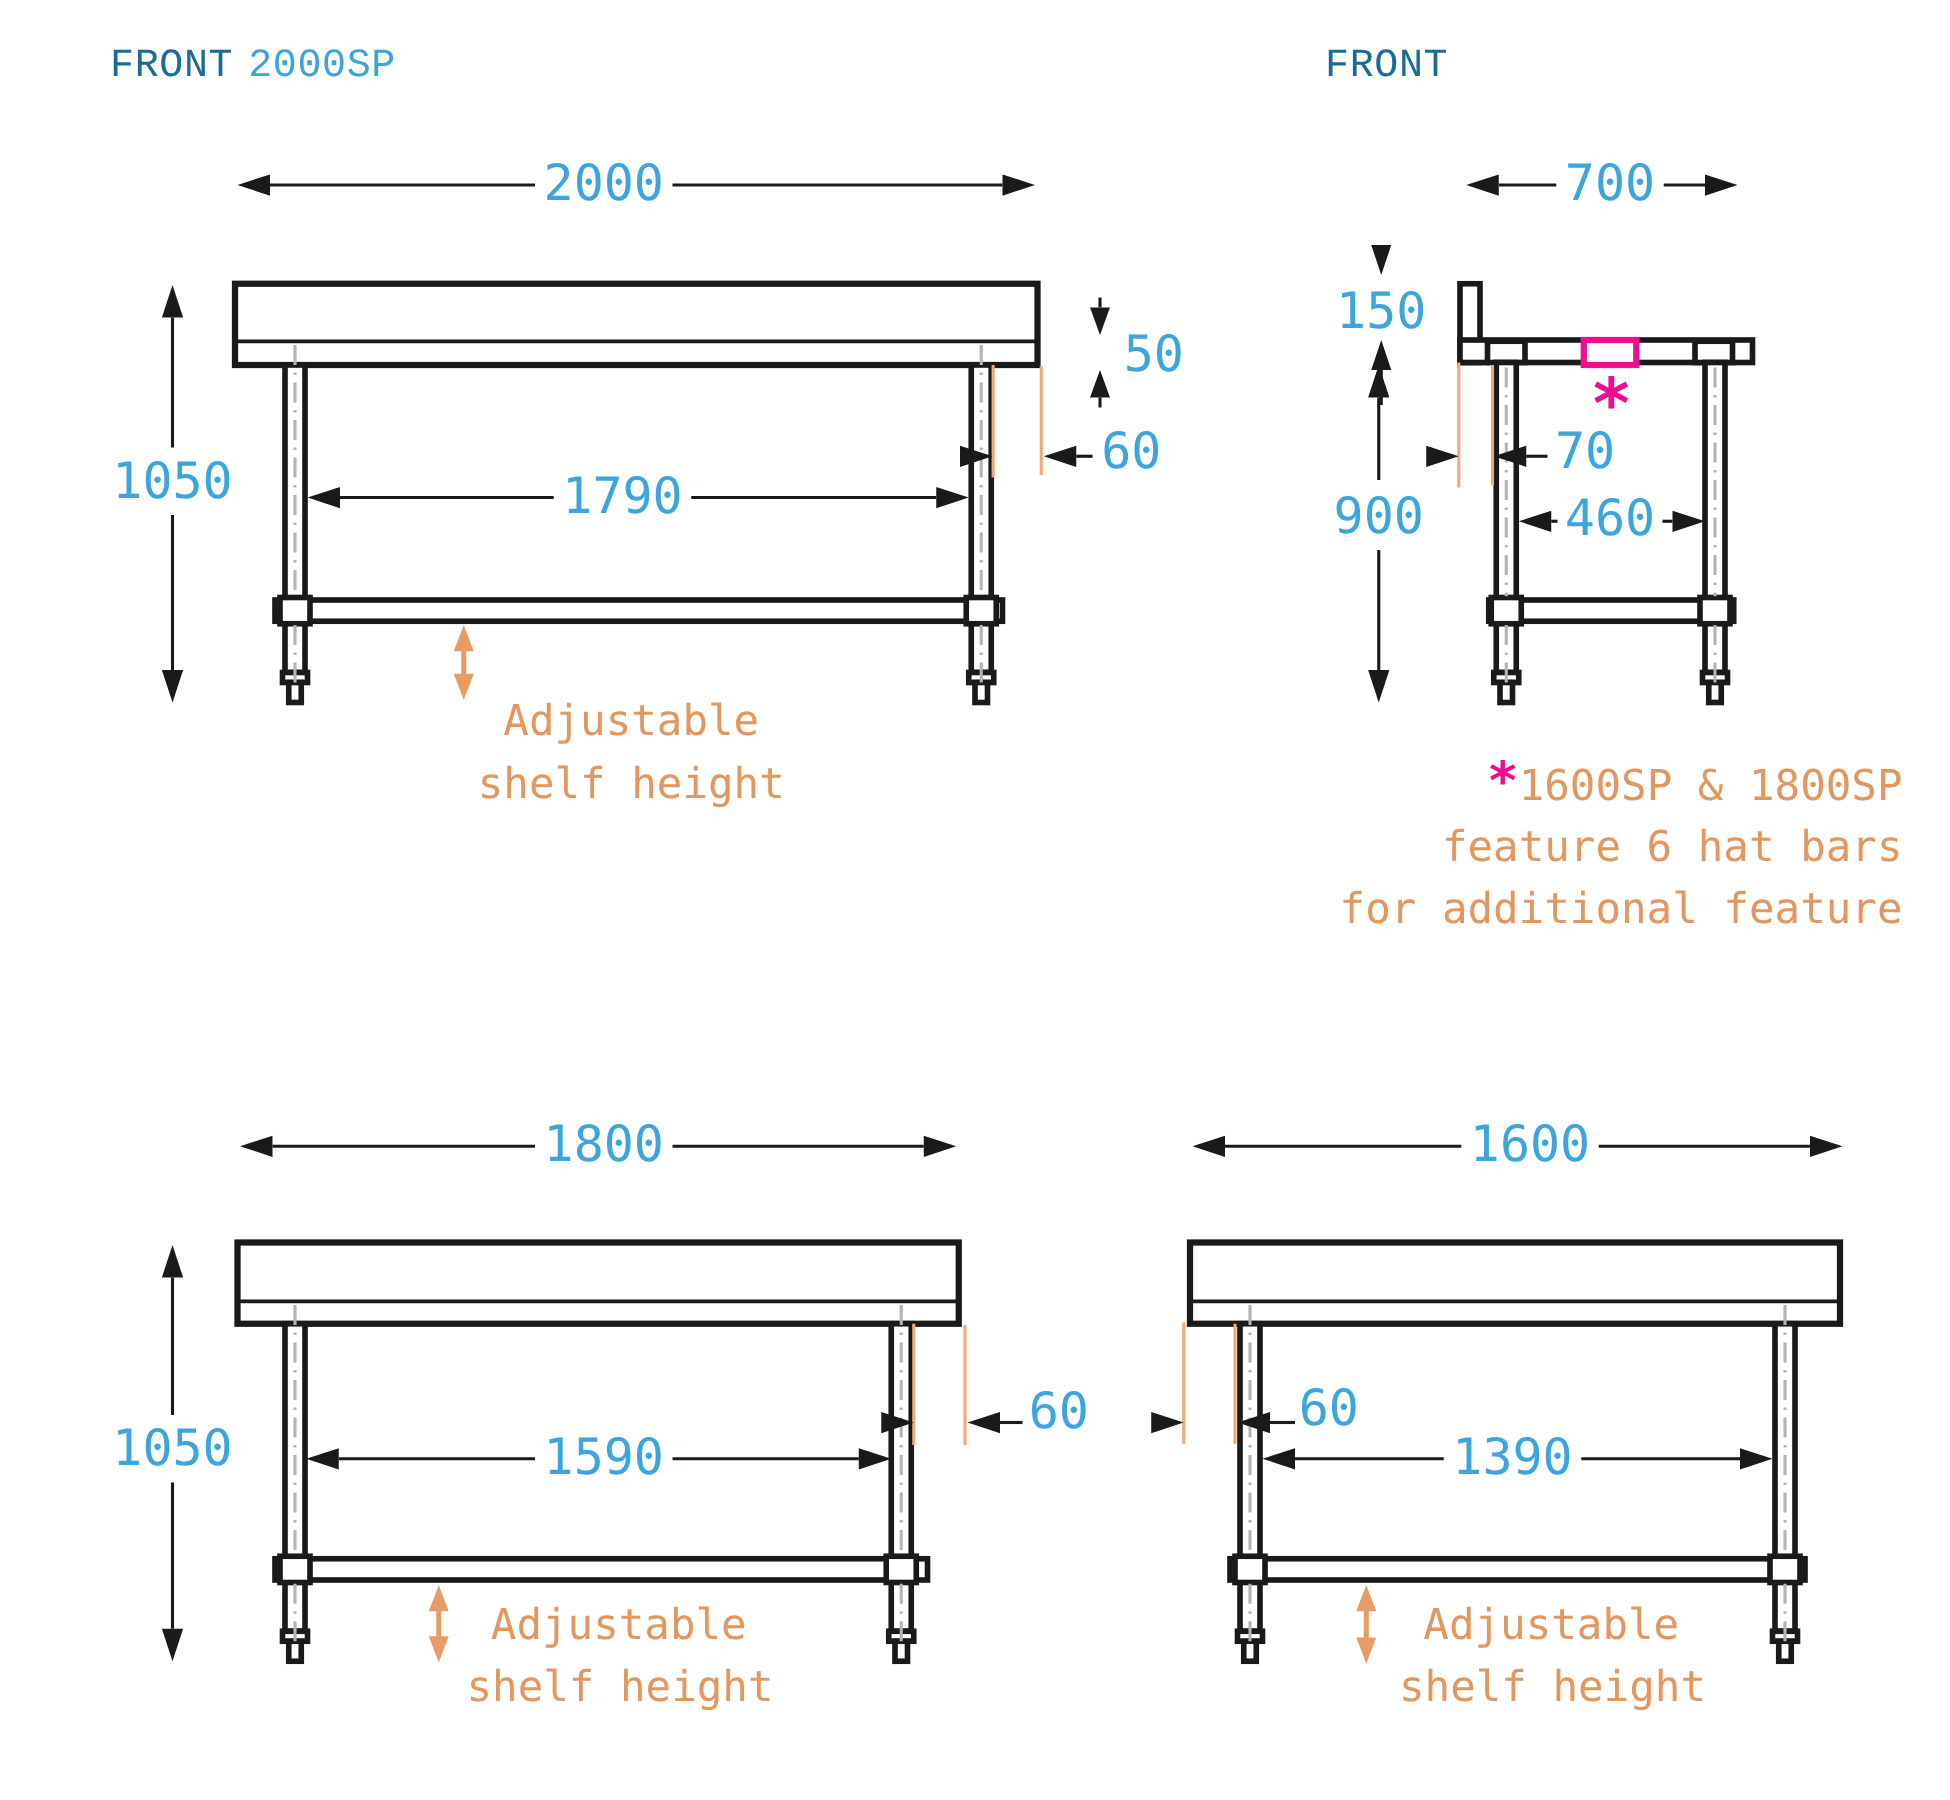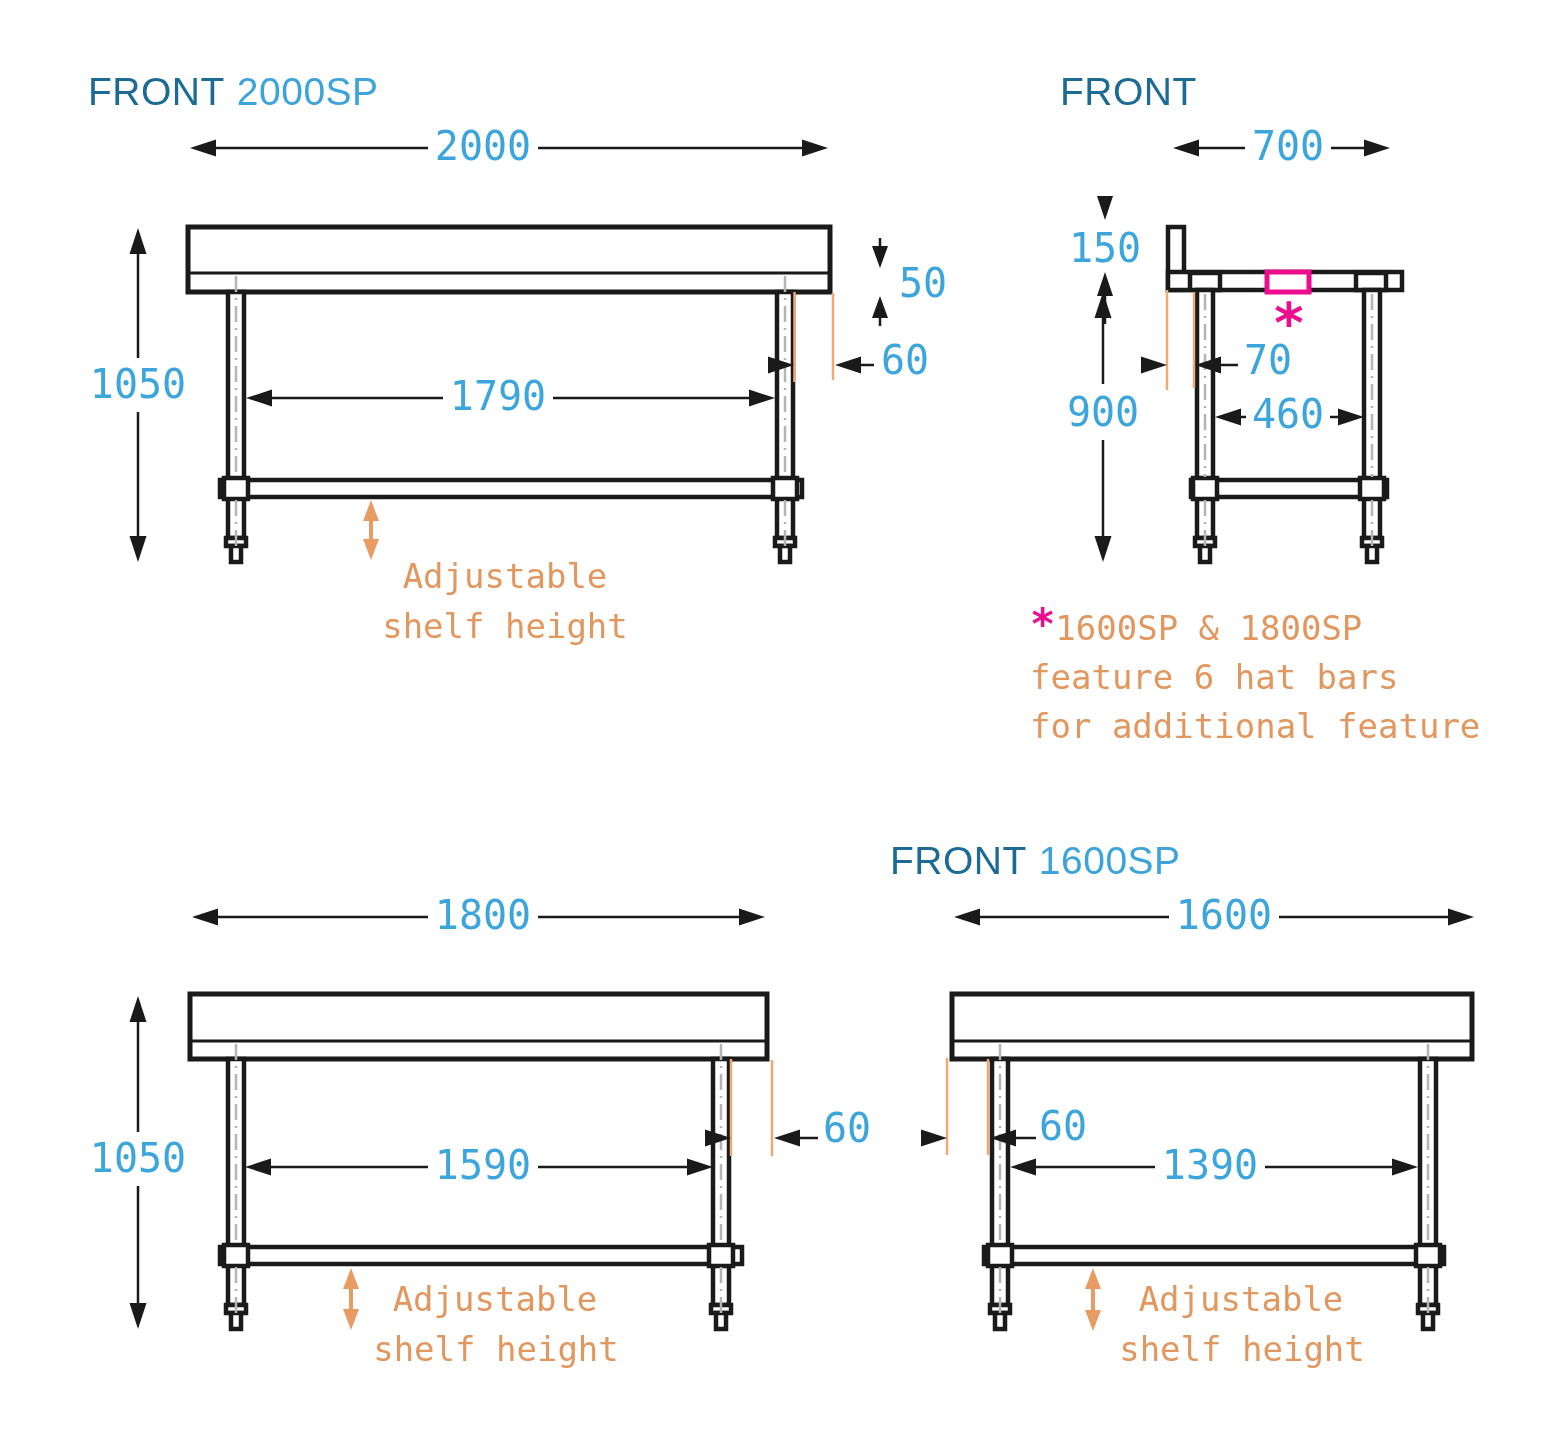--- a/index.html
+++ b/index.html
@@ -1,24 +1,24 @@
 <!DOCTYPE html>
 <html><head>
 <meta charset="utf-8">
 <style>
   html,body{margin:0;padding:0;background:#fff;}
   #stage{position:relative;width:1560px;height:1440px;background:#ffffff;overflow:hidden;
          font-family:"Liberation Sans",sans-serif;}
   #stage svg{position:absolute;left:0;top:0;}
 
-  .heading{position:absolute;font-family:Liberation Sans, sans-serif;font-size:39px;
-           color:#1C6B94;white-space:nowrap;letter-spacing:0.5px;margin-top:36px;}
+  .heading{position:absolute;font-family:Liberation Mono, monospace;font-size:32px;
+           color:#1C6B94;white-space:nowrap;letter-spacing:0.5px;}
   .heading .model{color:#3CA4DA;margin-left:12px;}
 
-  .footnote{position:absolute;left:1030px;top:600px;width:492px;text-align:left;
+  .footnote{position:absolute;left:1030px;top:600px;width:492px;text-align:right;
             font-family:"DejaVu Sans Mono",monospace;font-size:34px;line-height:49px;
             color:#E2975F;}
   .footnote .star{color:#EC0E8E;font-size:42px;font-weight:bold;vertical-align:1px;}
 
   
   .outline{fill:#fff;stroke:#1a1a1a;stroke-width:5;}
   .outline4{fill:#fff;stroke:#1a1a1a;stroke-width:4.5;}
   .thin{stroke:#1a1a1a;stroke-width:3;fill:none;}
   .ln{stroke:#1a1a1a;stroke-width:2.5;fill:none;}
   .arr{fill:#1a1a1a;stroke:none;}
@@ -258,23 +258,20 @@
       <text class="notetxt" x="1242" y="1361">shelf height</text>
     </g>
   </svg>
 
   <div class="heading" style="left:88px;top:34px;">
     <span>FRONT</span><span class="model">2000SP</span>
   </div>
   <div class="heading" style="left:1060px;top:34px;">
     <span>FRONT</span>
   </div>
-  <div class="heading" style="left:890px;top:803px;">
-    <span>FRONT</span><span class="model">1600SP</span>
-  </div>
 
   <div class="footnote">
     <div><span class="star">*</span><span>1600SP &amp; 1800SP</span></div>
     <div>feature 6 hat bars</div>
     <div>for additional feature</div>
   </div>
 
 </div>
 
 </body></html>

